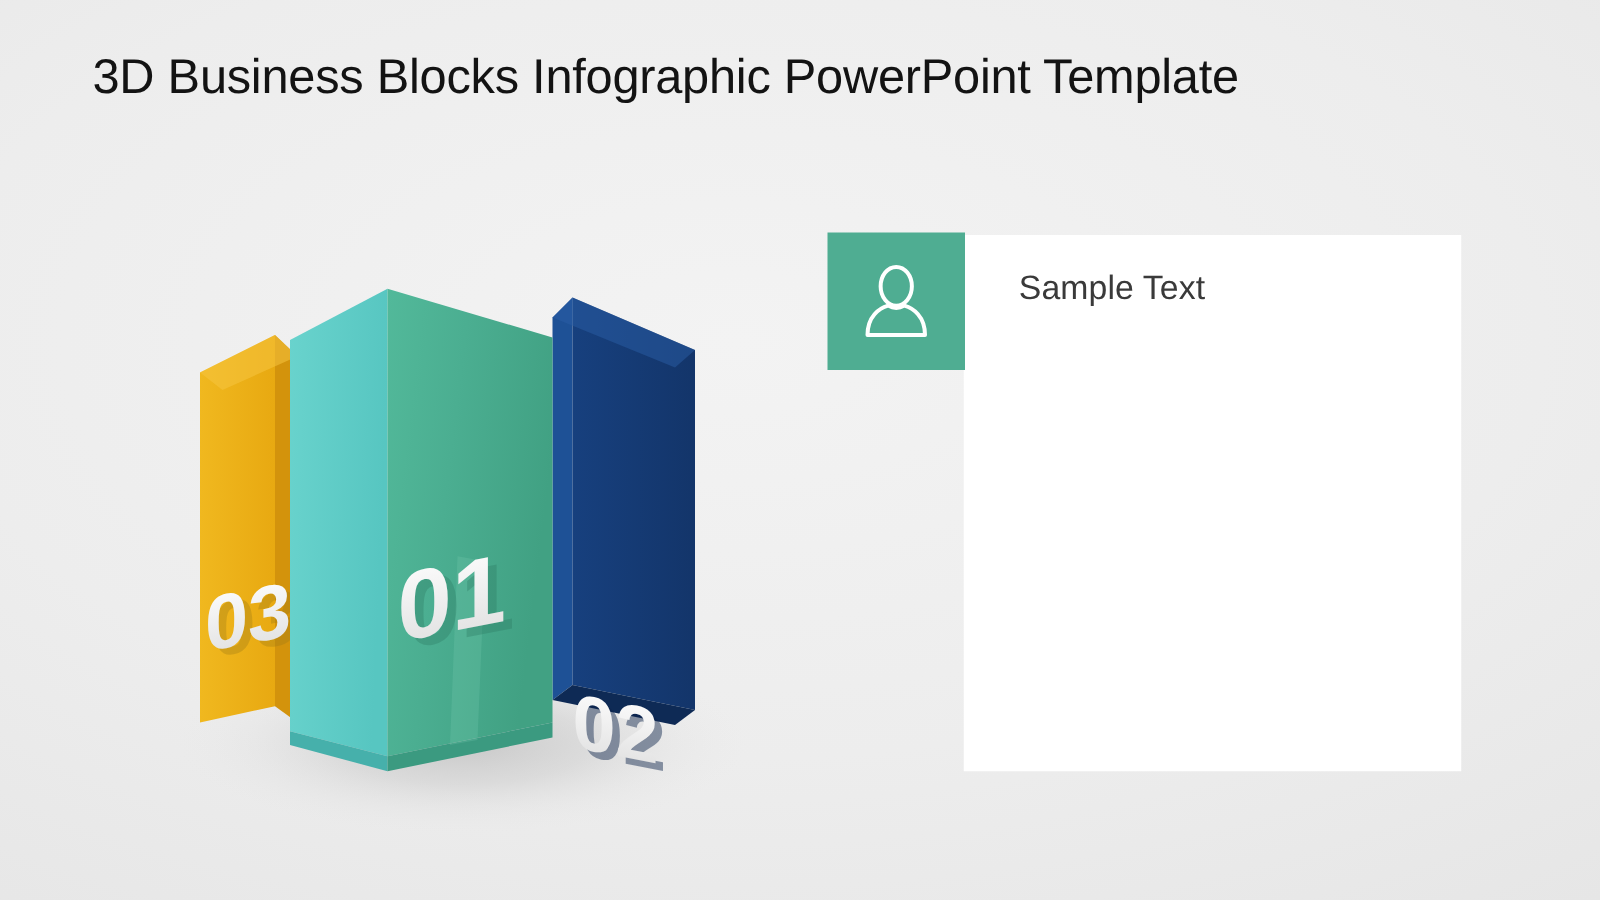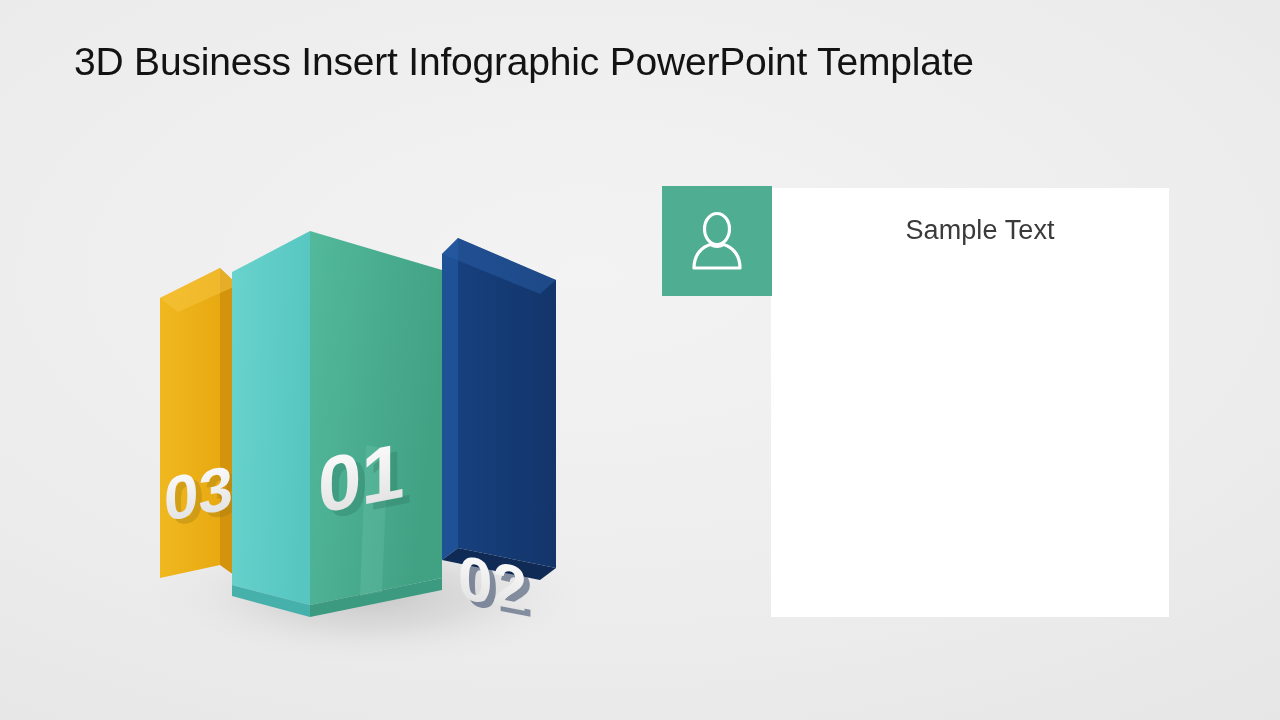--- a/index.html
+++ b/index.html
@@ -56,41 +56,40 @@
     background: #4fad92;
     display: flex;
     align-items: center;
     justify-content: center;
   }
   #card-body {
     position: absolute;
     left: 815px;
     top: 215px;
     width: 330px;
-    text-align: center;
   }
   #card-heading {
     font-size: 27px;
     color: #3a3a3a;
     font-weight: 400;
     margin: 0 0 14px 0;
     letter-spacing: 0.1px;
   }
   #card-paragraph {
     font-size: 16.5px;
     line-height: 1.60;
     color: #8c8c8c;
     margin: 0;
     width: 318px;
   }
 </style>
 </head>
 <body>
 
-<div id="slide-title">3D Business Insert Infographic PowerPoint Template</div>
+<div id="slide-title">3D Business Blocks Infographic PowerPoint Template</div>
 
 <div id="blocks-graphic">
   <svg width="520" height="480" viewBox="0 0 520 480" xmlns="http://www.w3.org/2000/svg">
     <defs>
       <linearGradient id="gradGreenFront" x1="0" y1="0" x2="1" y2="0.35">
         <stop offset="0%" stop-color="#52b99a"></stop>
         <stop offset="45%" stop-color="#4bae91"></stop>
         <stop offset="100%" stop-color="#41a183"></stop>
       </linearGradient>
       <linearGradient id="gradGreenSide" x1="0" y1="0" x2="1" y2="0.2">

